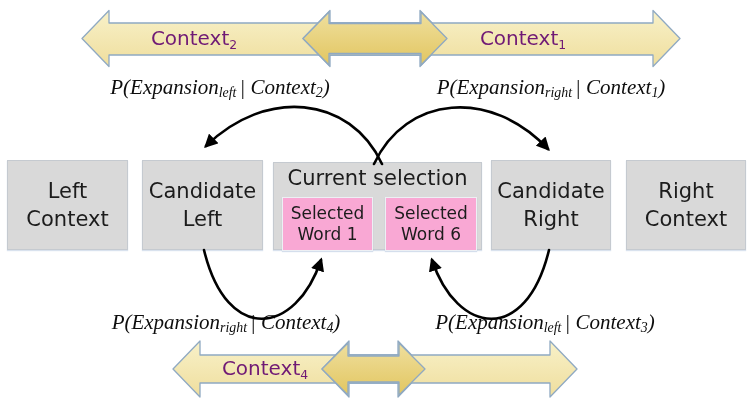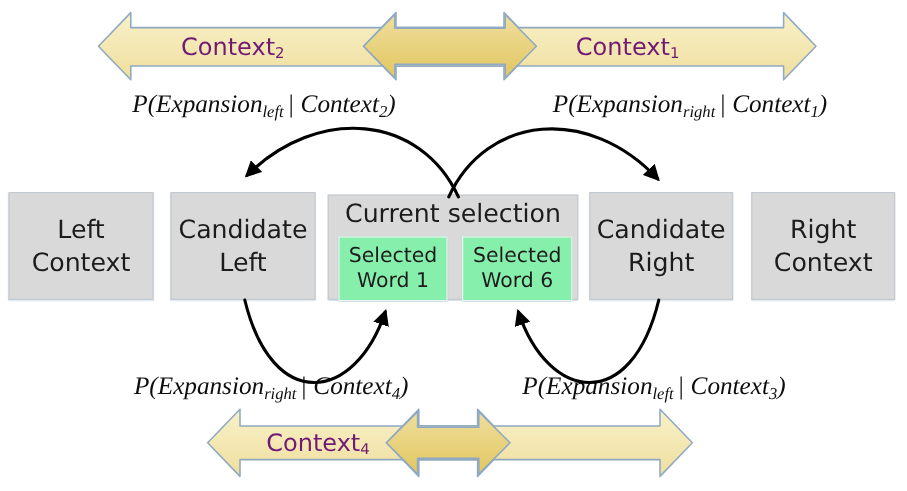--- a/index.html
+++ b/index.html
@@ -31,21 +31,21 @@
     position:absolute;box-sizing:border-box;
     background:#d9d9d9;
     border:1px solid rgba(140,160,185,0.25);
     box-shadow:0 1px 1px rgba(130,160,200,0.30);
     display:flex;flex-direction:column;align-items:center;justify-content:center;
     text-align:center;color:#1c1c1c;
   }
   .gbox .bline{font-size:21px;line-height:28px;}
   .inner-box{
     position:absolute;box-sizing:border-box;
-    background:#86efac;
+    background:#f9a8d4;
     border:1px solid #edf0f4;
     box-shadow:0 1px 1px rgba(130,160,200,0.30);
     display:flex;flex-direction:column;align-items:center;justify-content:center;
     text-align:center;color:#1c1c1c;
   }
   .inner-box .bline{font-size:17px;line-height:21px;}
   .cs-title{
     position:absolute;left:0;right:0;top:3px;
     text-align:center;font-size:21px;color:#1c1c1c;
   }
@@ -82,21 +82,21 @@
   <div class="ctx-label" style="left:523px;top:39px;">
     <span>Context</span><sub>1</sub>
   </div>
   <div class="ctx-label" style="left:265px;top:369px;">
     <span>Context</span><sub>4</sub>
   </div>
 
   <div class="formula" style="left:220px;top:88px;">
     <span>P(Expansion</span><span class="fsub">left</span><span class="fmid">| Context</span><span class="fsub">2</span><span>)</span>
   </div>
-  <div class="formula" style="left:575px;top:88px;">
+  <div class="formula" style="left:551px;top:88px;">
     <span>P(Expansion</span><span class="fsub">right</span><span class="fmid">| Context</span><span class="fsub">1</span><span>)</span>
   </div>
   <div class="formula" style="left:226px;top:323px;">
     <span>P(Expansion</span><span class="fsub">right</span><span class="fmid">| Context</span><span class="fsub">4</span><span>)</span>
   </div>
   <div class="formula" style="left:545px;top:323px;">
     <span>P(Expansion</span><span class="fsub">left</span><span class="fmid">| Context</span><span class="fsub">3</span><span>)</span>
   </div>
 
   <div class="gbox" style="left:7px;top:160px;width:121px;height:90px;">

